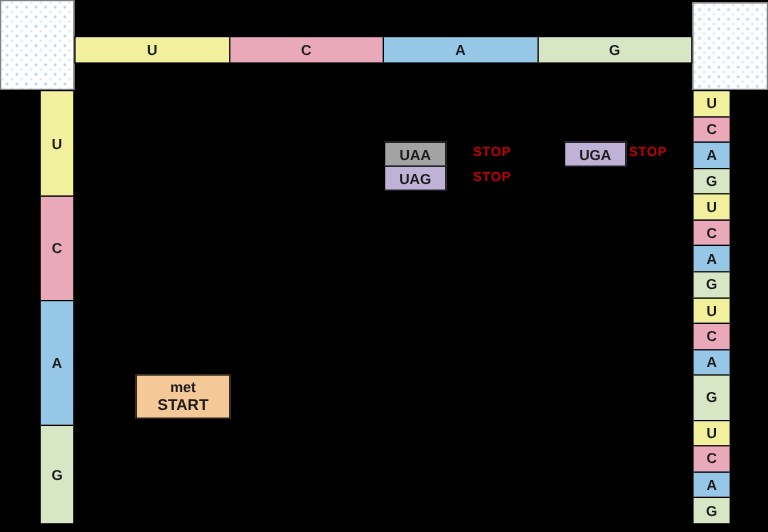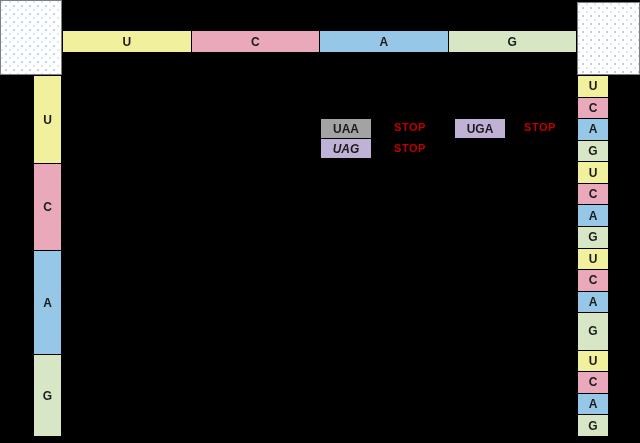--- a/index.html
+++ b/index.html
@@ -37,22 +37,22 @@
   .right-col .rcell{flex-grow:21.6;flex-basis:0;display:flex;align-items:center;justify-content:center;
     font-size:12px;font-weight:700;color:#1b1b1b;}
   .right-col .rcell + .rcell{border-top:1px solid #000;}
   .right-col .rcell.tall{flex-grow:38;}
 
   
   .codon-stack{position:absolute;left:320px;top:118px;width:52px;}
   .codon-box{width:52px;height:21px;border:1px solid #000;box-sizing:border-box;
     display:flex;align-items:center;justify-content:center;
     font-size:12px;font-weight:700;color:#1b1b1b;}
-  .codon-stack .codon-box + .codon-box{margin-top:-1px;font-style:italic;}
-  .codon-uga{position:absolute;left:454px;top:118px;}
+  .codon-stack .codon-box + .codon-box{margin-top:-1px;}
+  .codon-uga{position:absolute;left:470px;top:118px;}
 
   .stop-label{position:absolute;width:40px;text-align:center;font-size:11px;font-weight:700;
     color:#c00000;letter-spacing:.5px;}
   .stop-1{left:390px;top:121px;}
   .stop-2{left:390px;top:142px;}
   .stop-3{left:520px;top:121px;}
 
   .start-box{position:absolute;left:113px;top:312px;width:79px;height:37px;
     border:1px solid #000;box-sizing:border-box;display:flex;flex-direction:column;
     align-items:center;justify-content:center;line-height:1.2;}
@@ -104,14 +104,18 @@
     <div class="codon-box bg-purple" style="background-color: #a3a3a3;">UAA</div>
     <div class="codon-box bg-purple" style="background-color: rgb(192, 178, 215);">UAG</div>
   </div>
 
   <div class="codon-box bg-purple codon-uga" style="background-color: rgb(192, 178, 215);">UGA</div>
 
   <div class="stop-label stop-1">STOP</div>
   <div class="stop-label stop-2">STOP</div>
   <div class="stop-label stop-3">STOP</div>
 
+  <div class="start-box bg-orange" style="background-color: rgb(244, 201, 151);">
+    <div class="l1">met</div>
+    <div class="l2">START</div>
+  </div>
 
 </div>
 
 </body></html>

